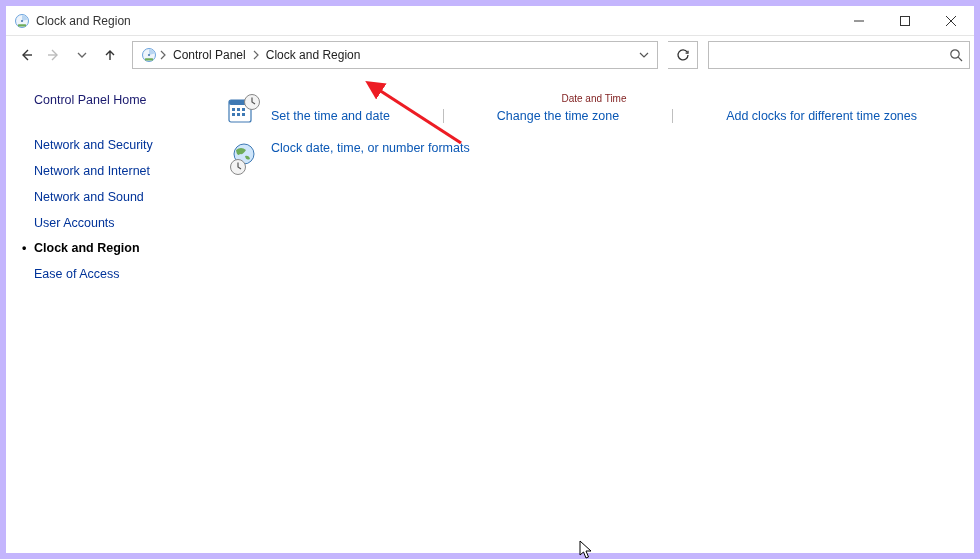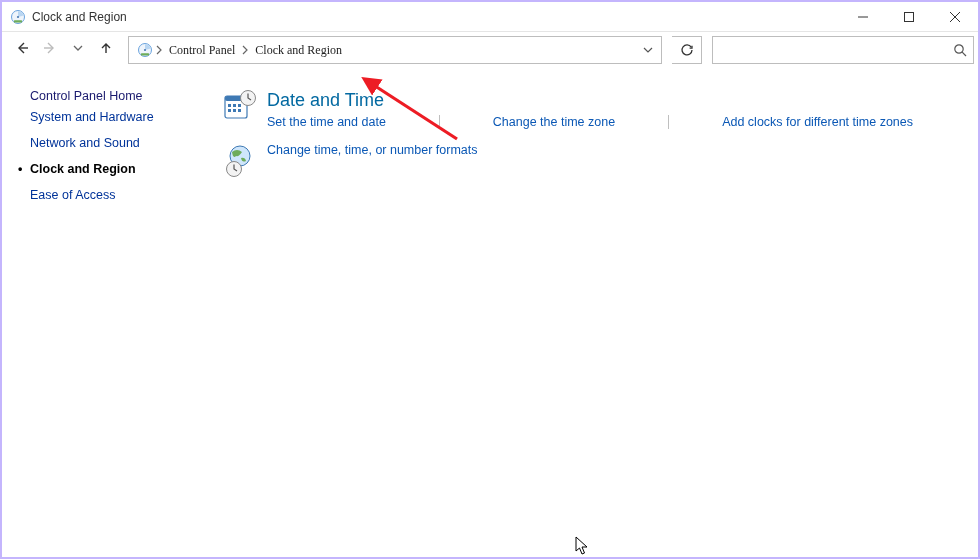--- a/index.html
+++ b/index.html
@@ -7,21 +7,21 @@
     margin: 0; padding: 0;
     width: 980px; height: 559px;
     font-family: "Segoe UI", Tahoma, sans-serif;
     font-size: 12px;
     color: #000;
     background: #fff;
     overflow: hidden;
   }
   .window {
     width: 980px; height: 559px;
-    border: 2px solid #c4b5fd;
+    border: 6px solid #c4b5fd;
     display: flex;
     flex-direction: column;
     position: relative;
   }
 
   
   .titlebar {
     height: 30px;
     display: flex;
     align-items: center;
@@ -34,24 +34,23 @@
   .winbtn {
     width: 46px; height: 30px;
     display: flex; align-items: center; justify-content: center;
     color: #333;
   }
 
   
   .toolbar {
     height: 38px;
     display: flex;
-    align-items: flex-start;
+    align-items: center;
     padding: 4px 4px 4px 8px;
     gap: 4px;
-    font-family: Liberation Serif, serif;
   }
   .navbtn {
     width: 24px; height: 24px;
     display: flex; align-items: center; justify-content: center;
     color: #777;
   }
   .navbtn.enabled { color:#000; }
   .addressbar {
     flex: 1;
     height: 28px;
@@ -97,46 +96,47 @@
   }
   .sidebar a {
     display:block;
     color:#003399;
     text-decoration:none;
     font-size:12.5px;
     margin-bottom: 9px;
     line-height:1.35;
     cursor:pointer;
   }
-  .sidebar a.home { color:#1a1a6e; margin-bottom:4px; }
+  .sidebar a.home { color:#1a1a6e; margin-bottom:28px; }
   .sidebar a.active { font-weight:700; color:#000; }
   .sidebar a.active::before {
     content:"•"; position:absolute; margin-left:-12px; color:#000;
   }
 
   .content {
     flex:1;
     padding: 19px 20px 0 16px;
     position:relative;
   }
   .cat {
     display:flex;
     align-items:flex-start;
     margin-bottom: 14px;
   }
   .cat .cat-icon {
     width:34px; height:34px; flex:0 0 34px; margin-right:10px;
   }
   .cat-body { display:flex; flex-direction:column; }
   .cat-title {
-    color:#0369a1;
-    font-size:18px;
+    color:#7f1d1d;
+    font-size:10px;
     line-height:1.25;
     margin-bottom:3px;
     cursor:pointer;
+    text-align:center;
   }
   .cat-links { display:flex; align-items:flex-end; flex-wrap:wrap;gap:43px; }
   .cat-links a {
     color:#0b58b5;
     text-decoration:none;
     font-size:12.5px;
     cursor:pointer;
   }
   .cat-links .divider {
     width:1px; height:14px; background:#bfbfbf; margin:0 10px;
@@ -263,22 +263,24 @@
             <path d="M9.2 9.2 L13 13" stroke="#555" stroke-width="1.2"></path>
           </svg>
       </span>
     </div>
   </div>
 
   <div class="body">
 
     <div class="sidebar">
       <a class="home">Control Panel Home</a>
-      <a>System and Hardware</a>
+      <a>Network and Security</a>
+      <a>Network and Internet</a>
       <a>Network and Sound</a>
+      <a>User Accounts</a>
       <a class="active">Clock and Region</a>
       <a>Ease of Access</a>
     </div>
 
     <div class="content">
 
       <div class="cat">
         <span class="cat-icon">
           <svg viewBox="0 0 34 34" width="34" height="34">
             <rect x="2" y="7" width="22" height="22" rx="2" fill="#ffffff" stroke="#3e79b4" stroke-width="1.2"></rect>
@@ -311,21 +313,21 @@
         <span class="cat-icon">
           <svg viewBox="0 0 34 34" width="34" height="34">
             <circle cx="17" cy="13" r="10" fill="#cfe6fb" stroke="#3e79b4" stroke-width="1"></circle>
             <path d="M9 9 q5 -4 10 0 q-3 5 -6 4 q-3 3 -4 -4z M18 15 q4 -1 5 3 q-4 2 -5 -3z" fill="#6eac5a"></path>
             <circle cx="11" cy="26" r="7.5" fill="#f3f3f3" stroke="#888" stroke-width="1"></circle>
             <path d="M11 21.5 V26 L14 28" stroke="#555" stroke-width="1.2" fill="none"></path>
           </svg>
         </span>
         <div class="cat-body">
           <div class="cat-links">
-            <a>Change time, time, or number formats</a>
+            <a>Clock date, time, or number formats</a>
           </div>
         </div>
       </div>
 
       <div class="arrow-overlay">
         <svg width="120" height="80" viewBox="0 0 120 80">
           <defs>
             <marker id="ah" markerWidth="10" markerHeight="10" refX="2" refY="3" orient="auto">
               <path d="M0 0 L6 3 L0 6 Z" fill="#ed1c24"></path>
             </marker>

